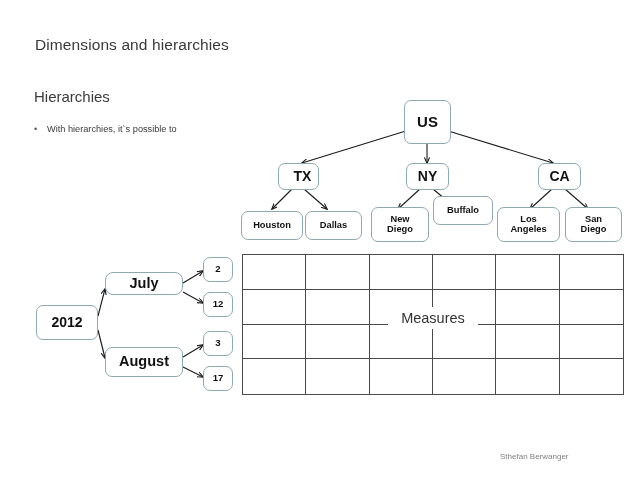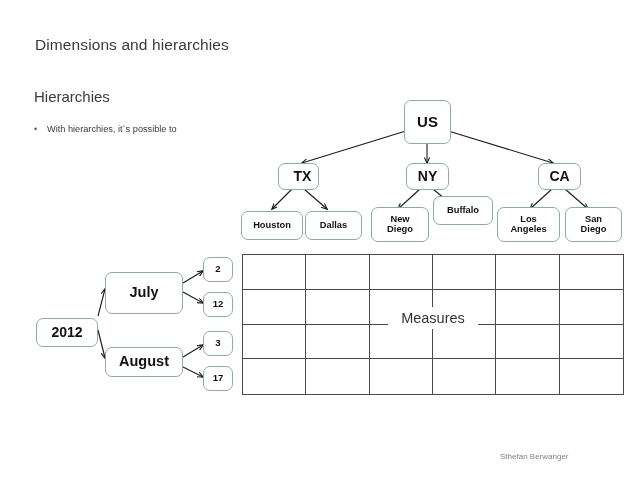--- a/index.html
+++ b/index.html
@@ -113,23 +113,23 @@
 
   <div class="node n-city" style="left:497px;top:207px;width:63px;height:35px;flex-direction:column;">
     <span>Los</span>
     <span>Angeles</span>
   </div>
   <div class="node n-city" style="left:565px;top:207px;width:57px;height:35px;flex-direction:column;">
     <span>San</span>
     <span>Diego</span>
   </div>
 
-  <div class="node n-year" style="left:36px;top:318px;width:62px;height:29px;">2012</div>
+  <div class="node n-year" style="left:36px;top:305px;width:62px;height:35px;">2012</div>
 
-  <div class="node n-month" style="left:105px;top:272px;width:78px;height:42px;">July</div>
+  <div class="node n-month" style="left:105px;top:272px;width:78px;height:23px;border-radius:8px;">July</div>
   <div class="node n-month" style="left:105px;top:347px;width:78px;height:30px;">August</div>
 
   <div class="node n-day" style="left:203px;top:257px;width:30px;height:25px;">2</div>
   <div class="node n-day" style="left:203px;top:292px;width:30px;height:25px;">12</div>
   <div class="node n-day" style="left:203px;top:331px;width:30px;height:25px;">3</div>
   <div class="node n-day" style="left:203px;top:366px;width:30px;height:25px;">17</div>
 
   <div id="measures-grid">
       <div class="cell"></div>
       <div class="cell"></div>

